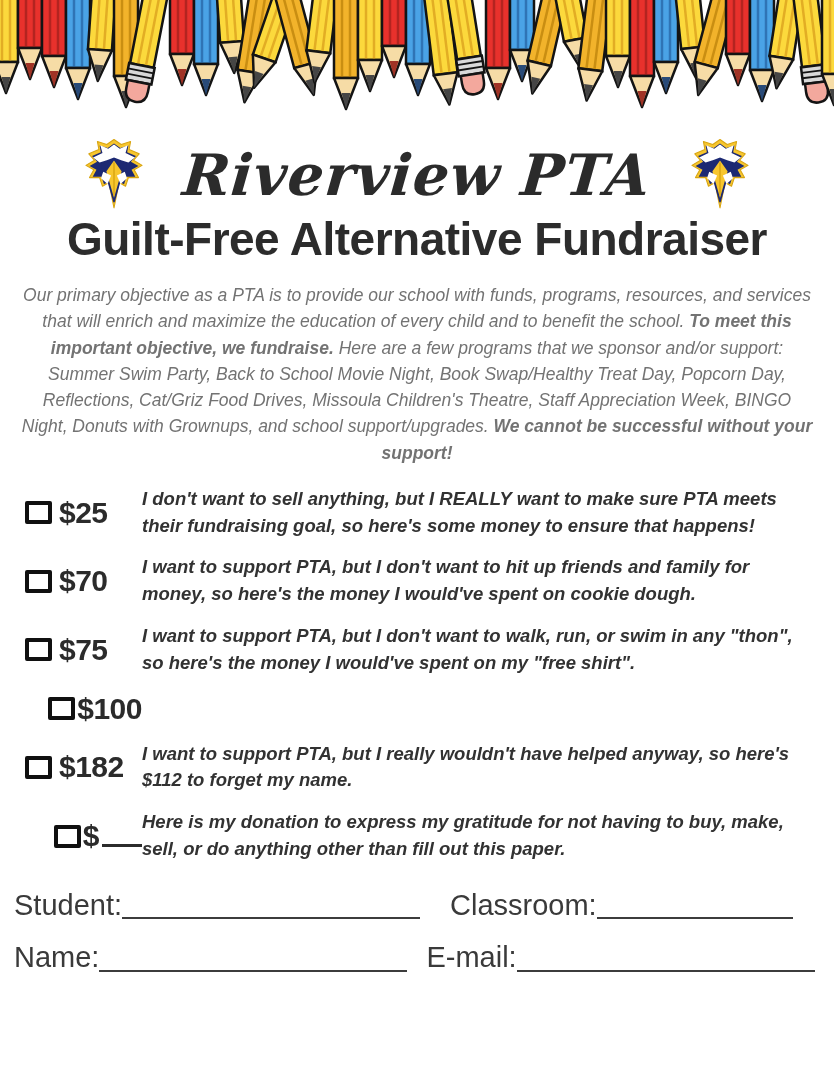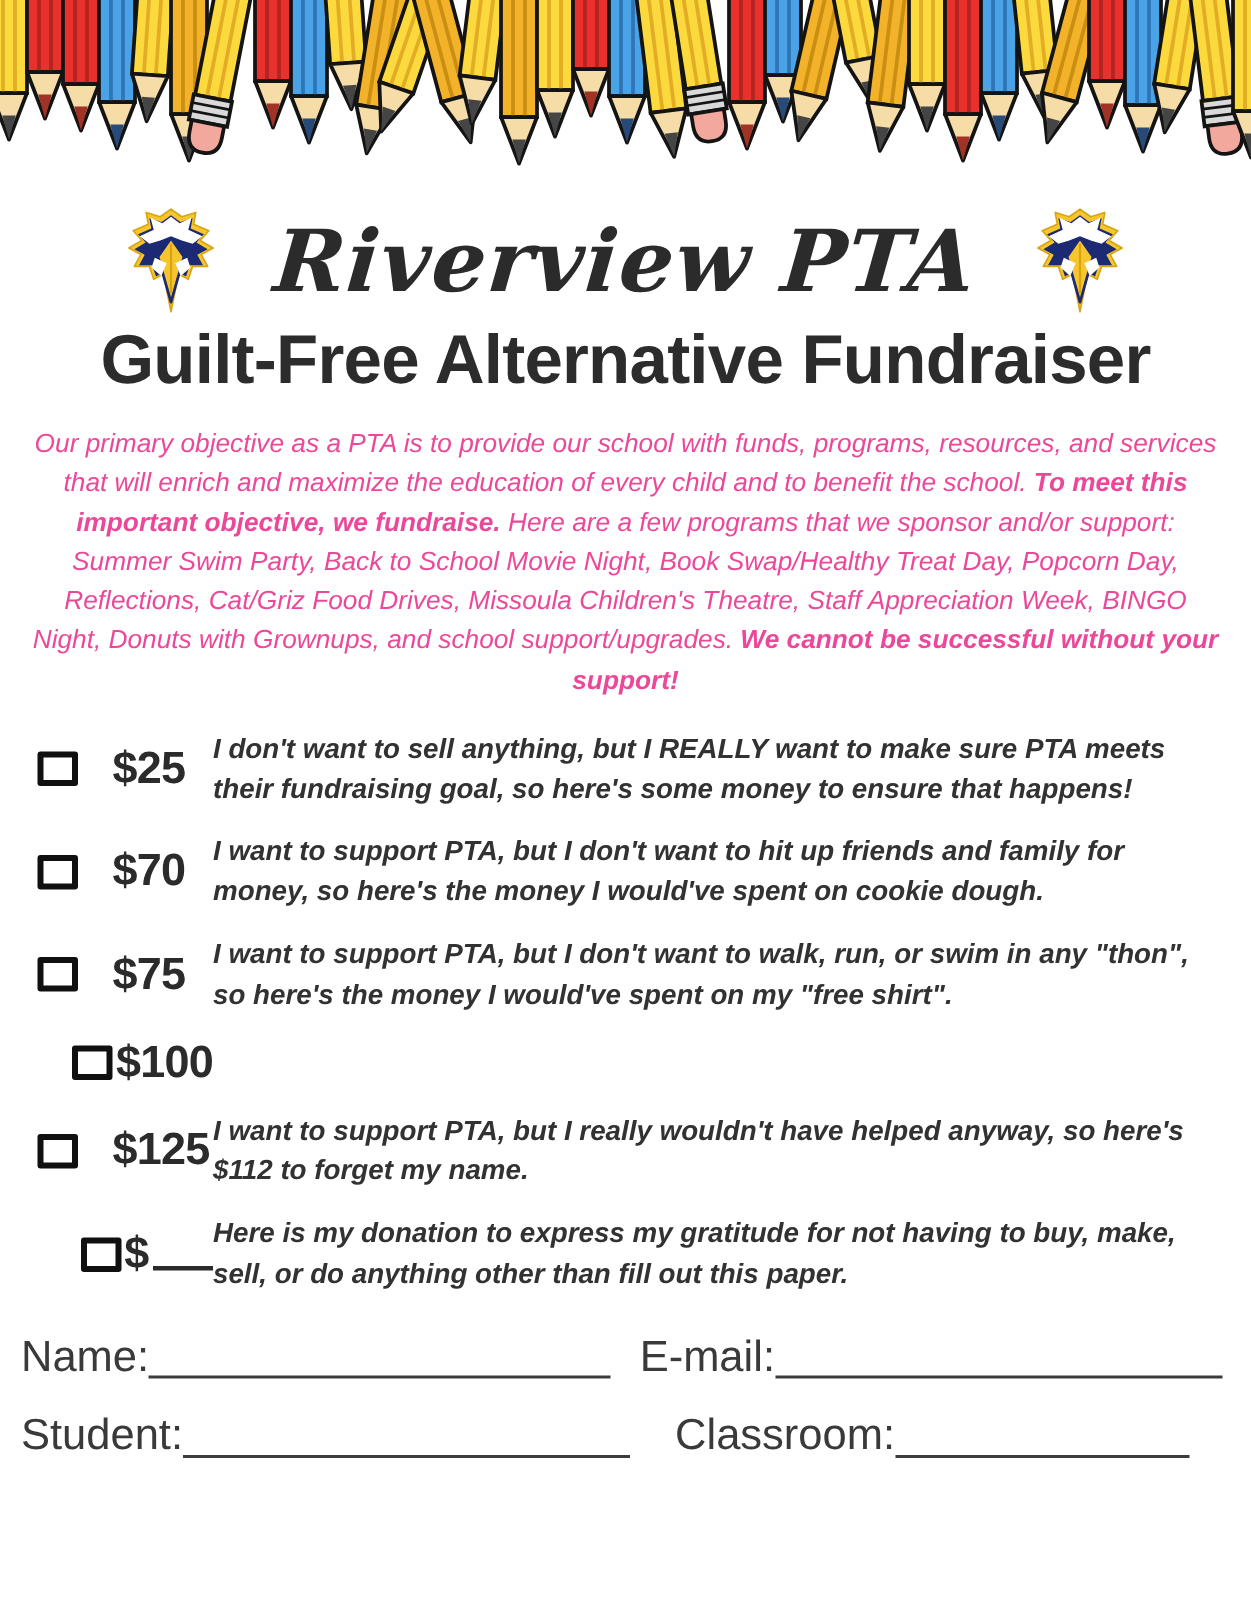--- a/index.html
+++ b/index.html
@@ -20,27 +20,27 @@
     font-size:57px; color:#2b2b2b; transform:skewX(-5deg); letter-spacing:1px;
     white-space:nowrap;
   }
   .main-title {
     text-align:center; font-size:46px; font-weight:700; letter-spacing:-0.5px;
     color:#2c2c2c; margin-top:2px; white-space:nowrap;
   }
   
   .intro {
     width:794px; margin:16px auto 0; text-align:center;
-    font-style:italic; font-size:17.5px; line-height:1.5; color:#ec4899;
+    font-style:italic; font-size:17.5px; line-height:1.5; color:#737373;
   }
   .intro b { font-weight:700; }
   
   .donations { margin-top:20px; padding:0 16px 0 25px; }
   .donation-row { display:flex; align-items:center; margin-bottom:15px; }
-  .amount-col { width:117px; flex:0 0 auto; display:flex; align-items:center; gap:23px; }
+  .amount-col { width:117px; flex:0 0 auto; display:flex; align-items:center; gap:7px; }
   .checkbox {
     width:27px; height:23px; border:4.5px solid #101010; border-radius:2px;
     background:#fff; flex:0 0 auto;
   }
   .amount { font-size:30px; font-weight:700; color:#2b2b2b; letter-spacing:-0.5px; }
   .amount-col.tight { gap:2px;justify-content:flex-end; }
   .blank-line { width:40px; height:22px; border-bottom:3px solid #2b2b2b; margin-left:1px; }
   .desc { flex:1; font-size:18.5px; font-weight:700; line-height:1.45; color:#323232;font-style:italic; }
   
   .fill-form { margin-top:26px; padding:0 19px 0 14px; color:#3a3a3a; }
@@ -261,44 +261,44 @@
   <div class="donation-row">
     <div class="amount-col tight">
       <span class="checkbox"></span>
       <span class="amount">$100</span>
     </div>
   </div>
 
   <div class="donation-row">
     <div class="amount-col">
       <span class="checkbox"></span>
-      <span class="amount">$125</span>
+      <span class="amount">$182</span>
     </div>
     <div class="desc">I want to support PTA, but I really wouldn't have helped anyway, so here's $112 to forget my name.</div>
   </div>
 
   <div class="donation-row">
     <div class="amount-col tight">
       <span class="checkbox"></span>
       <span class="amount">$</span>
       <span class="blank-line"></span>
     </div>
     <div class="desc">Here is my donation to express my gratitude for not having to buy, make, sell, or do anything other than fill out this paper.</div>
   </div>
 
 </div>
 
 <div class="fill-form">
+  <div class="form-row">
+    <span class="form-label">Student:</span>
+    <span class="write-line w-student"></span>
+    <span class="spacer-2"></span>
+    <span class="form-label">Classroom:</span>
+    <span class="write-line w-class"></span>
+  </div>
   <div class="form-row">
     <span class="form-label">Name:</span>
     <span class="write-line w-name"></span>
     <span class="spacer-1"></span>
     <span class="form-label">E-mail:</span>
     <span class="write-line w-email"></span>
   </div>
-  <div class="form-row">
-    <span class="form-label">Student:</span>
-    <span class="write-line w-student"></span>
-    <span class="spacer-2"></span>
-    <span class="form-label">Classroom:</span>
-    <span class="write-line w-class"></span>
-  </div>
 </div>
 
 </body></html>

